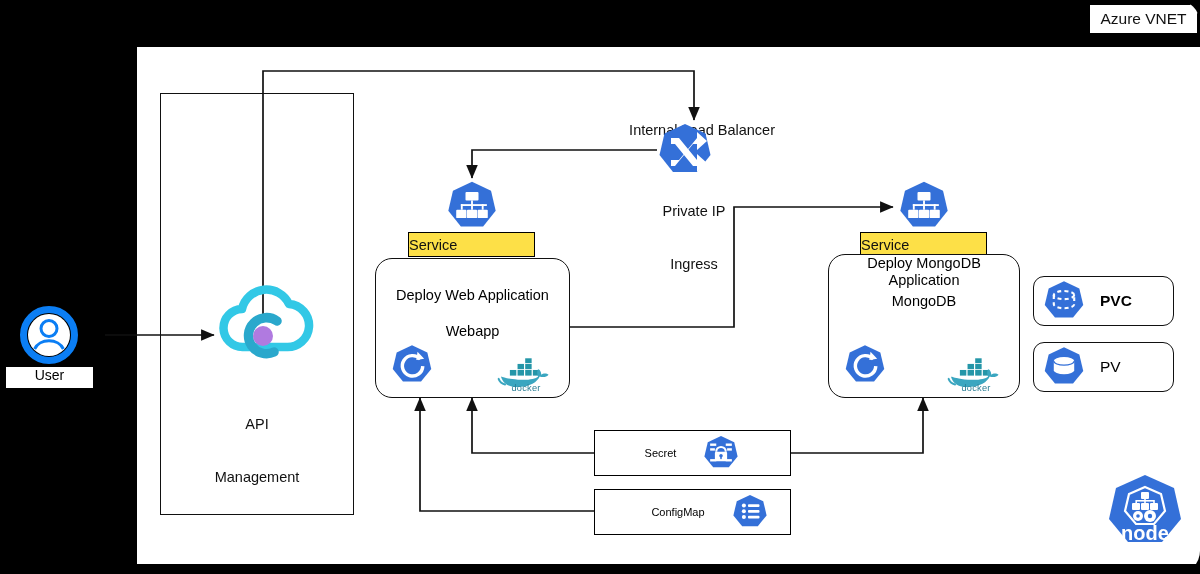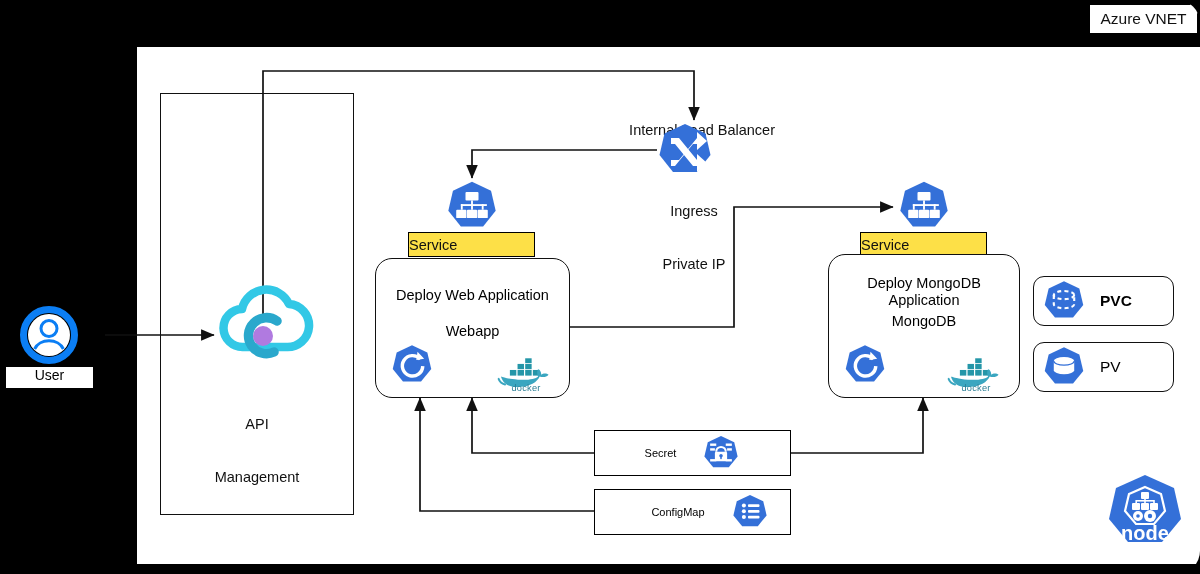--- a/index.html
+++ b/index.html
@@ -127,22 +127,22 @@
       <polygon points="28,2 48.5,11.5 53.5,33 40,50 16,50 2.5,33 7.5,11.5" fill="#3470d8"></polygon>
       <g fill="#ffffff">
         <path d="M14,16 L22,16 L40,38 L46,38 L46,44 L36,44 L18,22 L14,22 z"></path>
         <path d="M14,38 L22,38 L40,16 L46,16 L46,22 L36,22 L18,44 L14,44 z"></path>
         <path d="M40,10 L50,19 L40,28 z"></path>
         <path d="M40,32 L50,41 L40,50 z"></path>
       </g>
     </svg>
   </div>
   <div class="abs lbl" style="left:604px;top:168px;width:180px;">
+    <div>Private IP</div>
     <div>Ingress</div>
-    <div>Private IP</div>
   </div>
 
   <div class="abs" style="left:446px;top:180px;">
     <svg width="52" height="52" viewBox="0 0 56 56">
       <polygon points="28,2 48.5,11.5 53.5,33 40,50 16,50 2.5,33 7.5,11.5" fill="#3470d8"></polygon>
       <g fill="#ffffff">
         <rect x="21" y="13" width="14" height="9" rx="1"></rect>
         <rect x="11" y="32" width="11" height="9" rx="1"></rect>
         <rect x="22.5" y="32" width="11" height="9" rx="1"></rect>
         <rect x="34" y="32" width="11" height="9" rx="1"></rect>
@@ -204,21 +204,21 @@
         <rect x="27" y="26" width="2" height="6"></rect>
         <rect x="38.5" y="26" width="2" height="6"></rect>
       </g>
     </svg>
   </div>
   <div class="boxlbl" style="left:860px;top:232px;width:127px;height:25px;">
     <span>Service</span>
   </div>
 
   <div class="podbox" style="left:828px;top:254px;width:192px;height:144px;">
-    <div class="podtitle" style="margin-top:20px;">
+    <div class="podtitle" style="">
       <div>Deploy MongoDB</div>
       <div>Application</div>
     </div>
     <div class="podname" style="margin-top:3px;">MongoDB</div>
     <div style="position:absolute;left:14px;bottom:10px;">
       <svg width="44" height="44" viewBox="0 0 56 56">
         <polygon points="28,3 47.5,12 52.5,33 39.5,49 16.5,49 3.5,33 8.5,12" fill="#3470d8"></polygon>
         <g fill="none" stroke="#ffffff" stroke-width="4.4">
           <path d="M38.5,20.5 a13,13 0 1 0 3.2,9"></path>
         </g>

